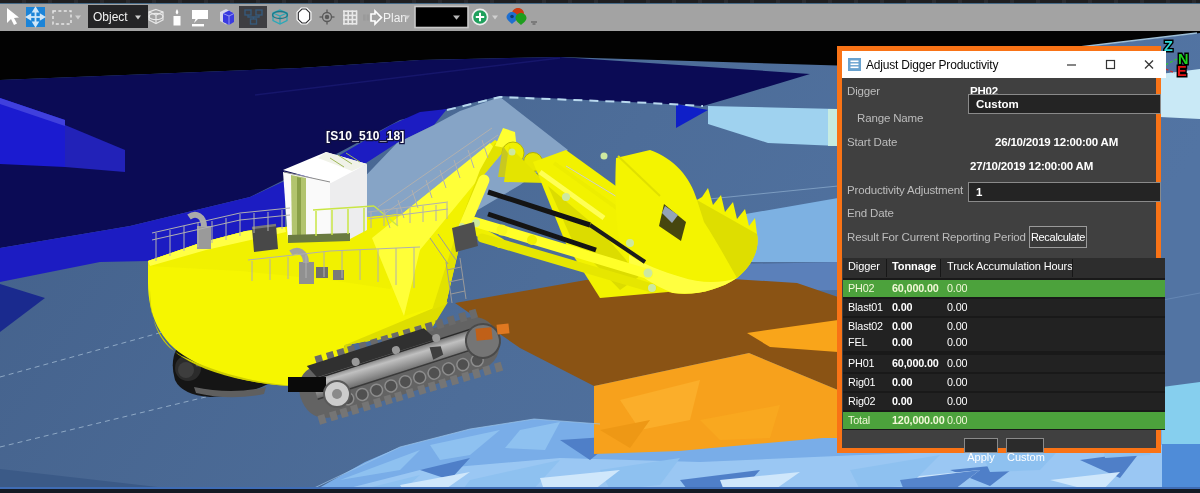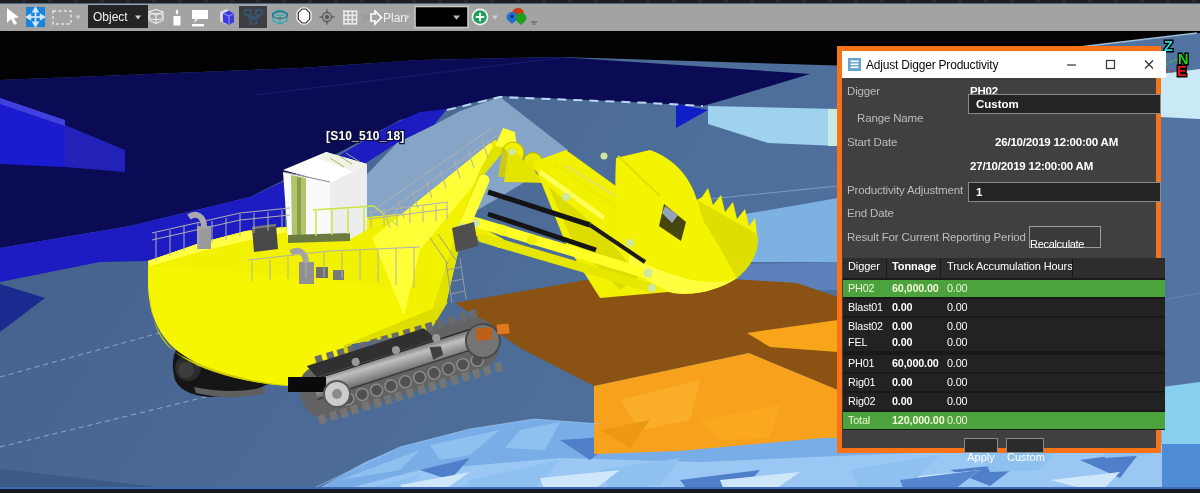--- a/index.html
+++ b/index.html
@@ -11,21 +11,21 @@
   #topstrip{position:absolute;left:0;top:0;width:1200px;height:3px;background:repeating-linear-gradient(90deg,#1e1e20 0 22px,#2a2a2e 22px 26px);}
   #blueline{position:absolute;left:0;top:3px;width:1200px;height:1px;background:#2d5a7e;opacity:0.8;}
   
   #dlg{position:absolute;left:837px;top:46px;width:324px;height:407px;background:#404040;border:5px solid #f97316;}
   #dlgtitle{position:absolute;left:0;top:0;width:324px;height:27px;background:#ffffff;}
   #dlgtitle .txt{position:absolute;left:24px;top:7px;font-size:12px;color:#0a0a0a;letter-spacing:-0.2px;}
   
   .caption{position:absolute;color:#bcbcbc;font-size:11.5px;letter-spacing:-0.15px;}
   .val{position:absolute;color:#ffffff;font-size:11.5px;font-weight:bold;letter-spacing:-0.2px;}
   .inp{position:absolute;left:126px;width:193px;height:20px;background:#242424;border:1px solid #8a8a8a;color:#fff;font-size:11.5px;font-weight:bold;padding:0 0 0 7px;outline:none;}
-  #recalc{position:absolute;left:187px;top:175px;width:72px;height:22px;background:#3a3a3a;border:1px solid #9a9a9a;color:#fff;font-size:11px;padding-top:11px;letter-spacing:-0.3px;}
+  #recalc{position:absolute;left:187px;top:175px;width:58px;height:22px;background:#3a3a3a;border:1px solid #9a9a9a;color:#fff;font-size:11px;text-align:center;padding-top:4px;letter-spacing:-0.3px;}
   #tbl{position:absolute;left:1px;top:207px;width:322px;height:172px;background:#191919;font-size:10.8px;letter-spacing:-0.15px;}
   .trow{position:absolute;left:0;width:322px;height:18px;color:#fff;}
   .trow div{position:absolute;top:2px;}
   .green{background:#4ca23c;color:#f2f8d8;}
   .dark{background:#222222;}
   .hdr{background:#2d2d2d;}
   .c0{left:5px;} .c1{left:49px;font-weight:bold;} .c2{left:104px;text-align:center;}
   .btn{position:absolute;background:#2b2b2b;border:1px solid #8a8a8a;color:#fff;font-size:11px;text-align:center;padding-top:12px;height:15px !important;}
 </style>
 </head>

